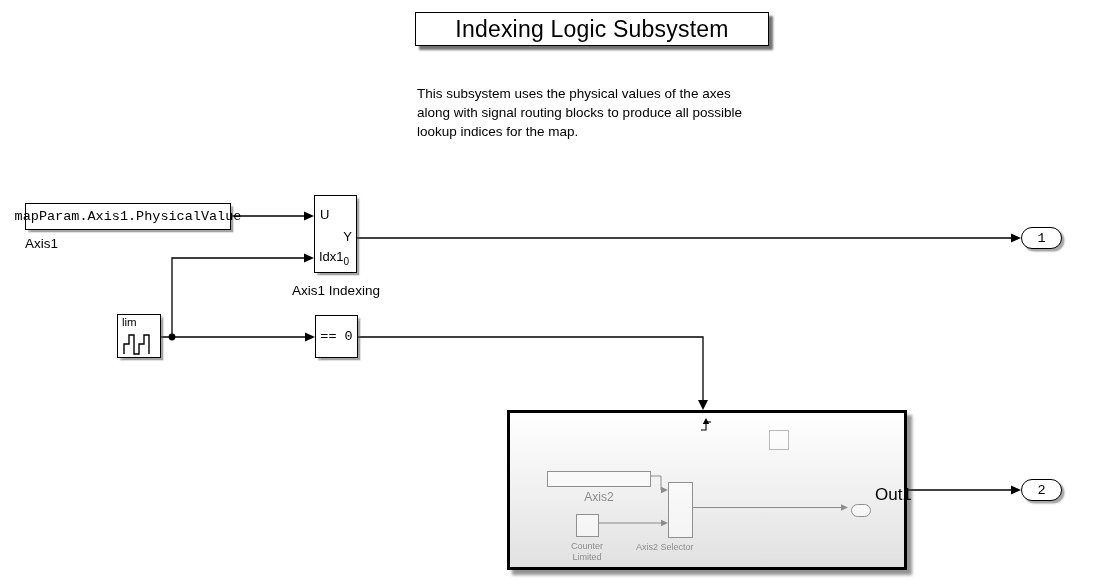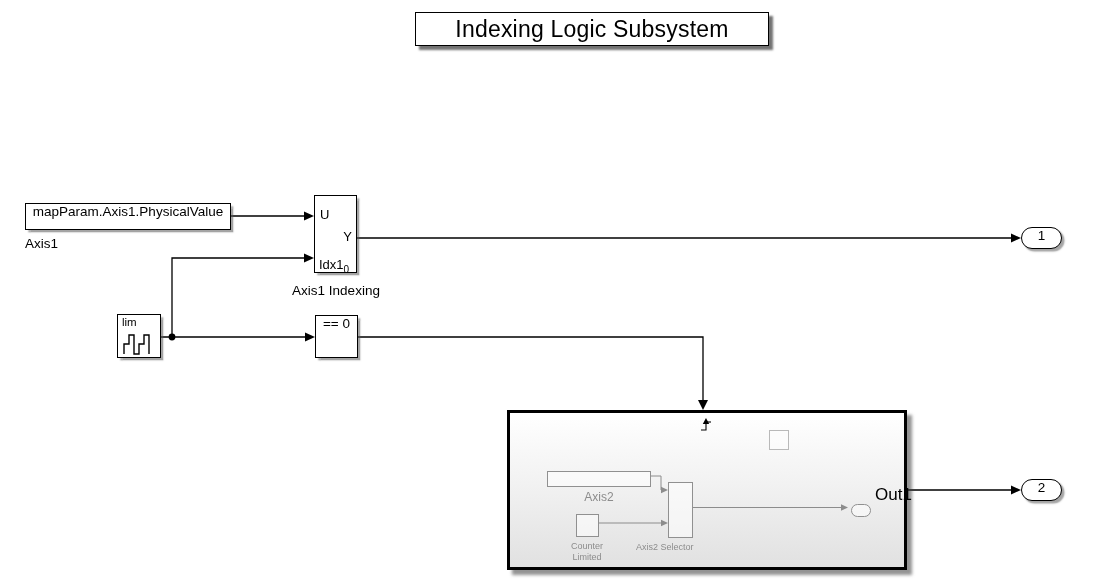--- a/index.html
+++ b/index.html
@@ -19,27 +19,27 @@
   .desc{
     left:417px;top:84px;width:348px;
     font-size:13.5px;line-height:19px;white-space:pre-line;
   }
   
   .blk{
     border:1.3px solid #000;background:#fff;
     box-shadow:2.5px 2.5px 1.5px rgba(90,90,90,0.55);
     box-sizing:border-box;
   }
-  .center{display:flex;align-items:flex-start;justify-content:center;}
+  .center{display:flex;align-items:center;justify-content:center;font-family:Liberation Mono, monospace;}
   .const-block{left:25px;top:203px;width:206px;height:27px;font-size:13.5px;}
   .const-label{left:25px;top:236px;width:206px;text-align:left;font-size:13.5px;}
   .sel-block{left:314px;top:195px;width:43px;height:78px;font-size:13px;}
   .sel-block .port-u{position:absolute;left:5px;top:11px;}
   .sel-block .port-y{position:absolute;right:4px;top:33px;}
-  .sel-block .port-idx{position:absolute;left:4px;top:53px;margin-top:8px;}
+  .sel-block .port-idx{position:absolute;left:4px;top:53px;}
   .sel-block sub{font-size:10px;}
   .sel-label{left:272px;top:283px;width:128px;text-align:center;font-size:13.5px;}
   .lim-block{left:103px;top:314px;width:44px;height:44px;margin-left:14px;}
   .lim-text{position:absolute;left:4px;top:1px;font-size:11.5px;}
   .lim-wave{position:absolute;left:3px;top:15px;}
   .cmp-block{left:315px;top:315px;width:43px;height:43px;font-size:13.5px;}
   
   .subsystem{
     left:507px;top:410px;width:400px;height:160px;
     border:3px solid #000;box-sizing:border-box;
@@ -91,20 +91,23 @@
     <polygon points="703,410 698,400 708,400" fill="#000"></polygon>
 
     <path d="M907,490 H1011" stroke="#000" stroke-width="1.3" fill="none"></path>
     <polygon points="1021,490 1011,485.5 1011,494.5" fill="#000"></polygon>
   </svg>
 
   <div class="abs title-box">
     <span>Indexing Logic Subsystem</span>
   </div>
 
+  <div class="abs desc">This subsystem uses the physical values of the axes
+along with signal routing blocks to produce all possible
+lookup indices for the map.</div>
 
   <div class="abs blk const-block center">
     <span>mapParam.Axis1.PhysicalValue</span>
   </div>
   <div class="abs const-label">Axis1</div>
 
   <div class="abs blk sel-block">
     <span class="port-u">U</span>
     <span class="port-y">Y</span>
     <span class="port-idx"><span>Idx1</span><sub>0</sub></span>

